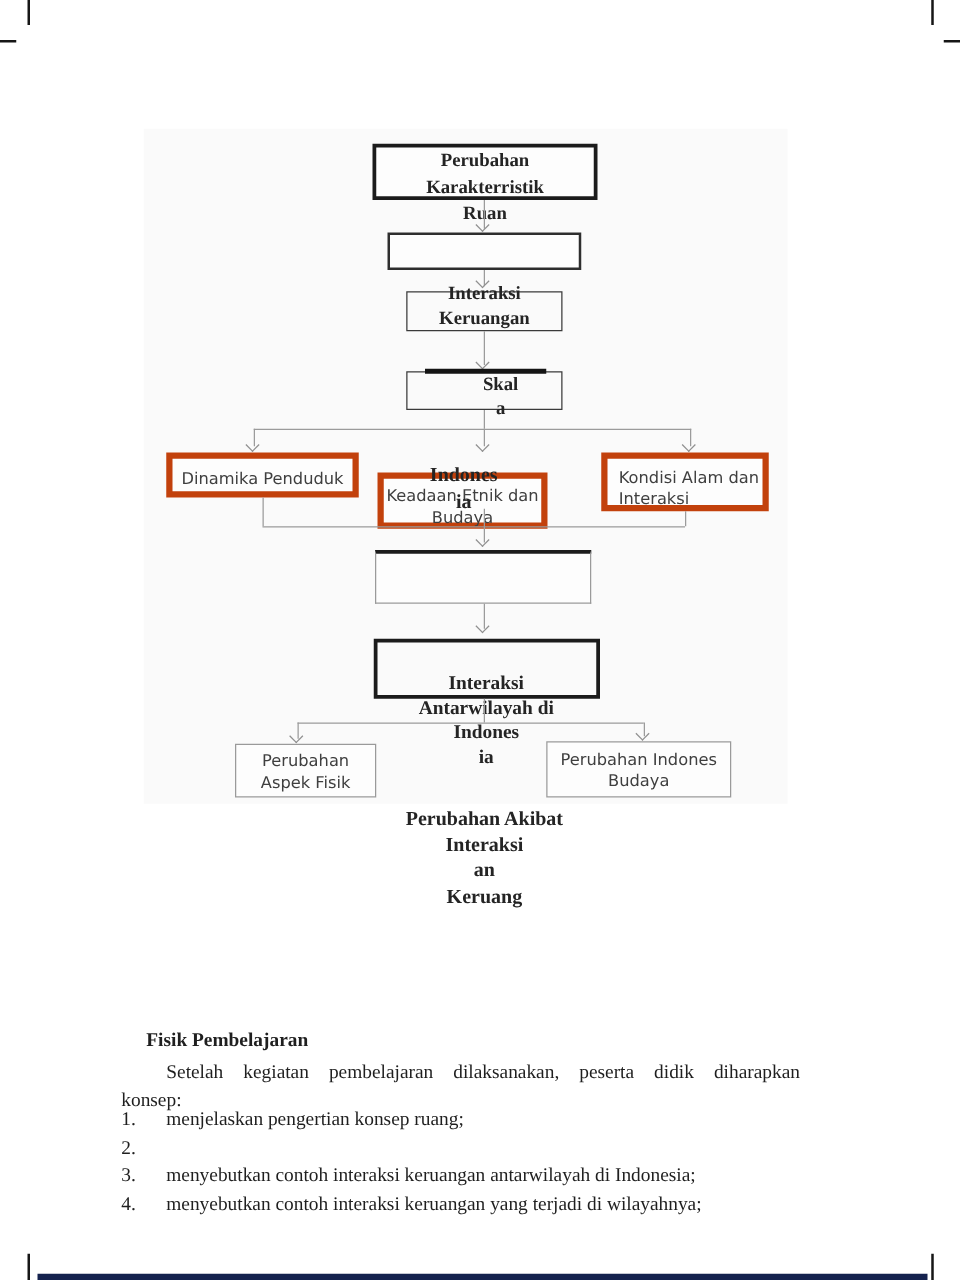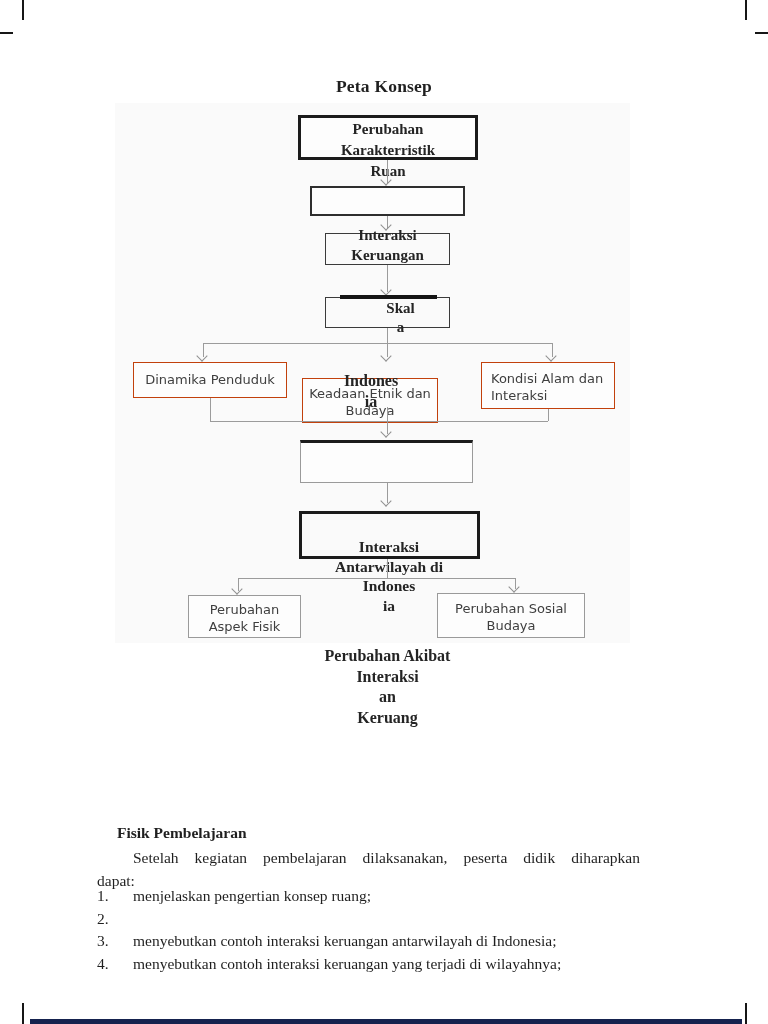--- a/index.html
+++ b/index.html
@@ -7,21 +7,21 @@
         font-family:"Liberation Serif", serif;color:#1f1f1f;}
   
   .mark{position:absolute;background:#161616;}
   
   .panel{position:absolute;left:115px;top:103px;width:515px;height:540px;background:#fafafa;}
   
   .bx{position:absolute;background:#fdfdfd;box-sizing:border-box;}
   .bx.thick{border:3px solid #1b1b1b;}
   .bx.med{border:2px solid #2e2e2e;}
   .bx.thin{border:1px solid #3a3a3a;}
-  .bx.leaf{border:1px solid #c2410c;}
+  .bx.leaf{border:5px solid #c2410c;}
   .bx.lite{border:1px solid #9a9a9a;}
   .bx.topthick{border:1px solid #9a9a9a;border-top:3px solid #1c1c1c;}
   
   .serifblock{position:absolute;text-align:center;font-weight:bold;font-size:15px;line-height:21px;color:#242424;}
   .sanslabel{position:absolute;font-family:"DejaVu Sans", sans-serif;font-size:13px;color:#3f3f3f;line-height:17px;}
   .ctr{text-align:center;}
   
   .vline{position:absolute;width:1px;background:#9b9b9b;}
   .hline{position:absolute;height:1px;background:#9b9b9b;}
   .chev{position:absolute;width:7px;height:7px;border-right:1.4px solid #909090;border-bottom:1.4px solid #909090;transform:rotate(45deg);}
@@ -43,21 +43,20 @@
 
 <div class="page">
 
   <div class="mark" style="left:22px;top:0;width:2px;height:20px;"></div>
   <div class="mark" style="left:0;top:32px;width:13px;height:2px;"></div>
   <div class="mark" style="left:745px;top:0;width:2px;height:20px;"></div>
   <div class="mark" style="left:755px;top:32px;width:13px;height:2px;"></div>
   <div class="mark" style="left:22px;top:1003px;width:2px;height:21px;"></div>
   <div class="mark" style="left:745px;top:1003px;width:2px;height:21px;"></div>
 
-  <div class="title">Peta Konsep</div>
 
   <div class="panel"></div>
 
   <div class="bx thick" style="left:298px;top:115px;width:180px;height:45px;"></div>
   <div class="serifblock" style="left:288px;top:119px;width:200px;">
     <div>Perubahan</div>
     <div>Karakterristik</div>
     <div>Ruan</div>
     <div>g</div>
   </div>
@@ -139,35 +138,35 @@
   <div class="chev" style="left:510px;top:583px;"></div>
 
   <div class="bx lite" style="left:188px;top:595px;width:113px;height:43px;">
     <div class="sanslabel ctr" style="position:static;padding-top:5px;">
       <div>Perubahan</div>
       <div>Aspek Fisik</div>
     </div>
   </div>
   <div class="bx lite" style="left:437px;top:593px;width:148px;height:45px;">
     <div class="sanslabel ctr" style="position:static;padding-top:6px;">
-      <div>Perubahan Sosial</div>
+      <div>Perubahan Indones</div>
       <div>Budaya</div>
     </div>
   </div>
 
   <div class="caption">
     <div>Perubahan Akibat</div>
     <div>Interaksi</div>
     <div>an</div>
     <div>Keruang</div>
   </div>
 
   <div class="obj-head">Fisik Pembelajaran</div>
   <div class="obj-p1">Setelah kegiatan pembelajaran dilaksanakan, peserta didik diharapkan</div>
-  <div class="obj-p2">dapat:</div>
+  <div class="obj-p2">konsep:</div>
 
   <div class="obj-list">
     <div class="obj-row">
       <span class="obj-num">1.</span>
       <span>menjelaskan pengertian konsep ruang;</span>
     </div>
     <div class="obj-row">
       <span class="obj-num">2.</span>
     </div>
     <div class="obj-row">

